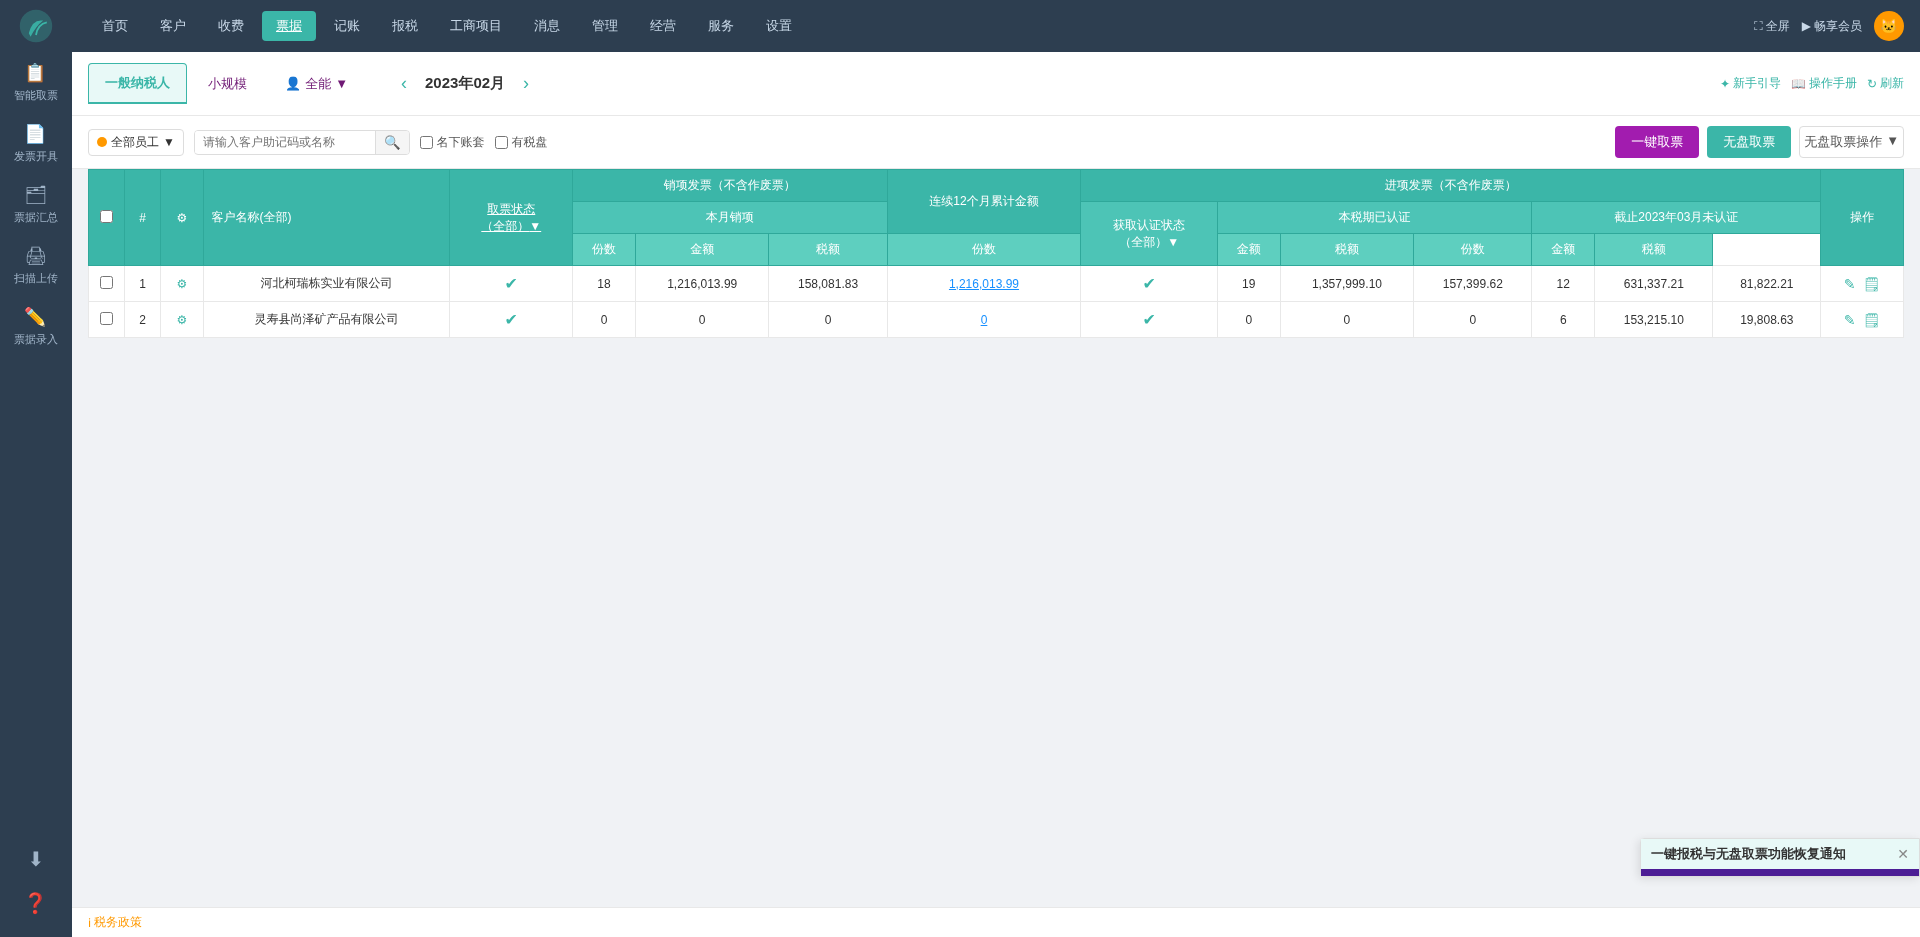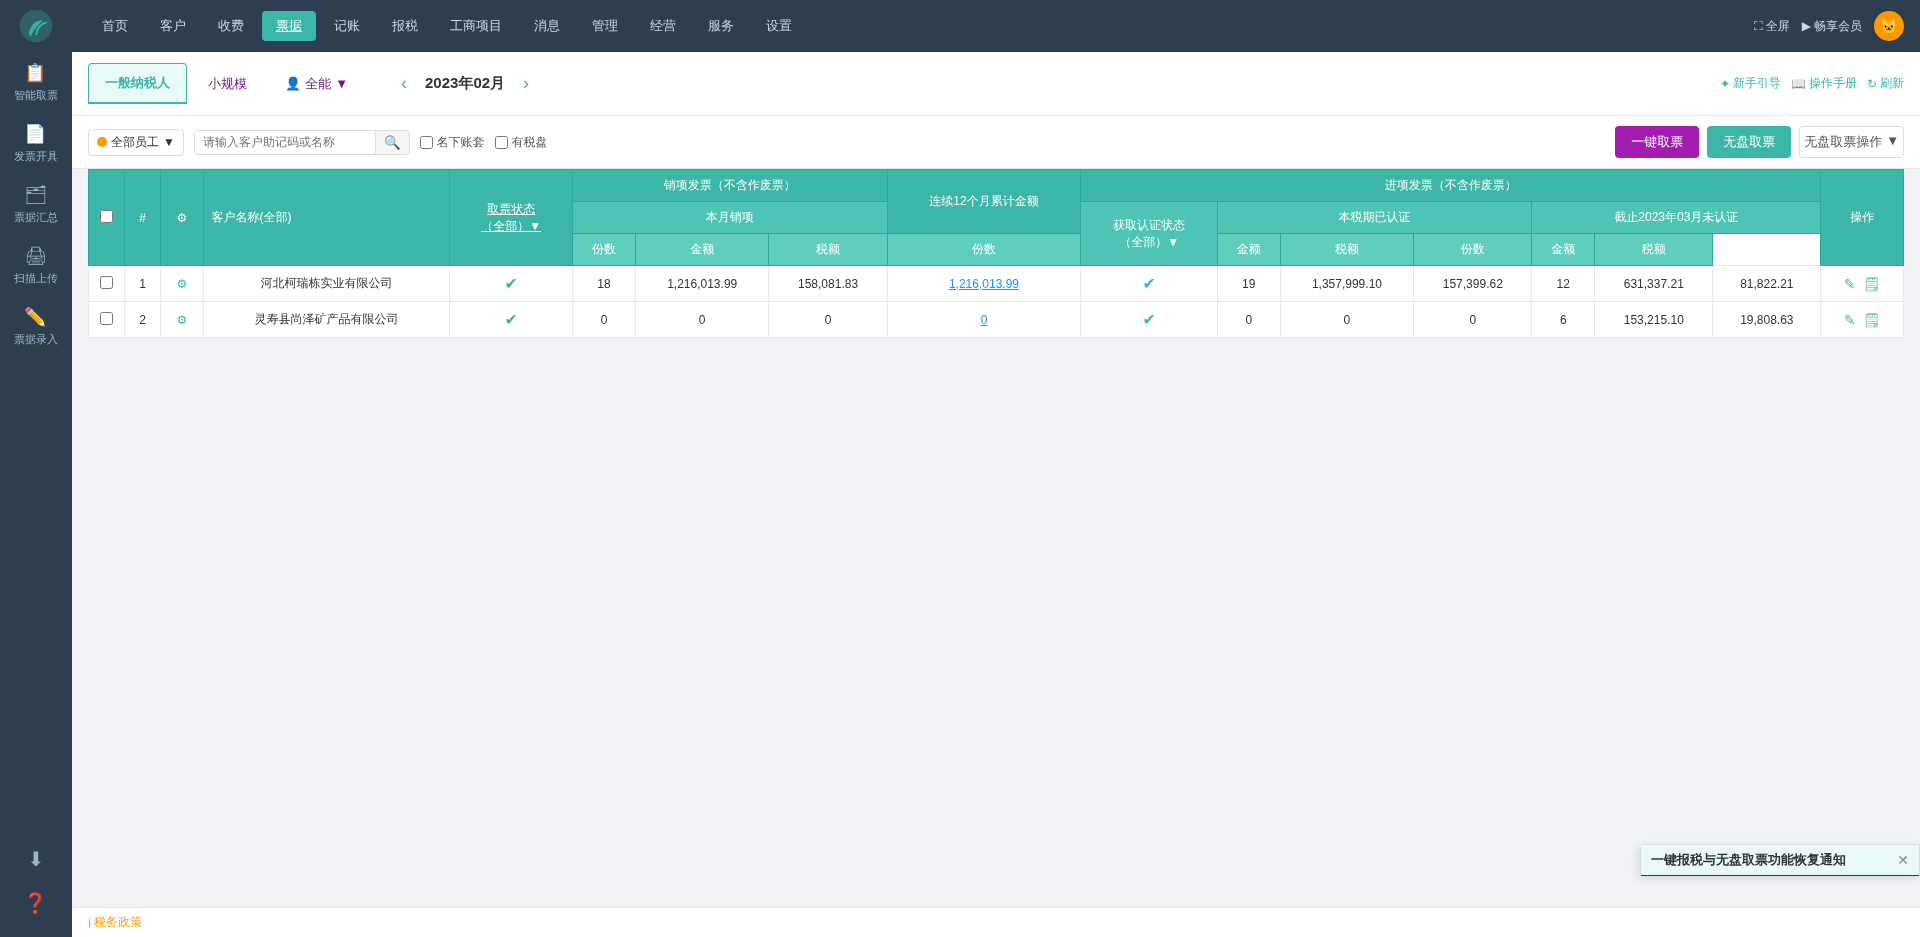--- a/index.html
+++ b/index.html
@@ -57,21 +57,21 @@
     thead tr.sub-sub-header th { background: #5ecfbf; }
     tbody tr td { padding: 8px 8px; text-align: center; border: 1px solid #e8e8e8; color: #333; background: #fff; white-space: nowrap; }
     .col-name { text-align: center; color: #333; }
     .link-text { color: #1890ff; text-decoration: underline; cursor: pointer; }
     .check-circle { color: #3bb6a8; font-size: 16px; }
     .edit-icon { color: #3bb6a8; cursor: pointer; font-size: 14px; margin-right: 4px; }
     .delete-icon { color: #3bb6a8; cursor: pointer; font-size: 14px; }
 
     
     .popup { position: fixed; bottom: 60px; right: 0; width: 280px; background: #fff; border: 1px solid #ddd; border-radius: 4px 0 0 4px; box-shadow: -2px 2px 10px rgba(0,0,0,0.1); z-index: 100; }
-    .popup-header { background: #e8f9f7; padding: 6px 10px; display: flex; align-items: center; justify-content: space-between; border-bottom: 1px solid #4c1d95; }
+    .popup-header { background: #e8f9f7; padding: 6px 10px; display: flex; align-items: center; justify-content: space-between; border-bottom: 7px solid #4c1d95; }
     .popup-title { font-size: 13px; font-weight: 600; color: #333; }
     .popup-close { cursor: pointer; color: #888; font-size: 14px; }
     .popup-body { padding: 10px 12px; font-size: 12px; color: #555; line-height: 1.7; }
     .popup-date { color: #888; font-size: 11px; margin-top: 6px; }
 
     
     .bottom-bar { background: #fff; padding: 6px 16px; border-top: 1px solid #e8e8e8; flex-shrink: 0; display: flex; align-items: center; }
     .tax-policy { color: #f90; font-size: 12px; cursor: pointer; display: flex; align-items: center; gap: 3px; }
 
     .table-container { padding: 0 16px; flex: 1; overflow: auto; }

